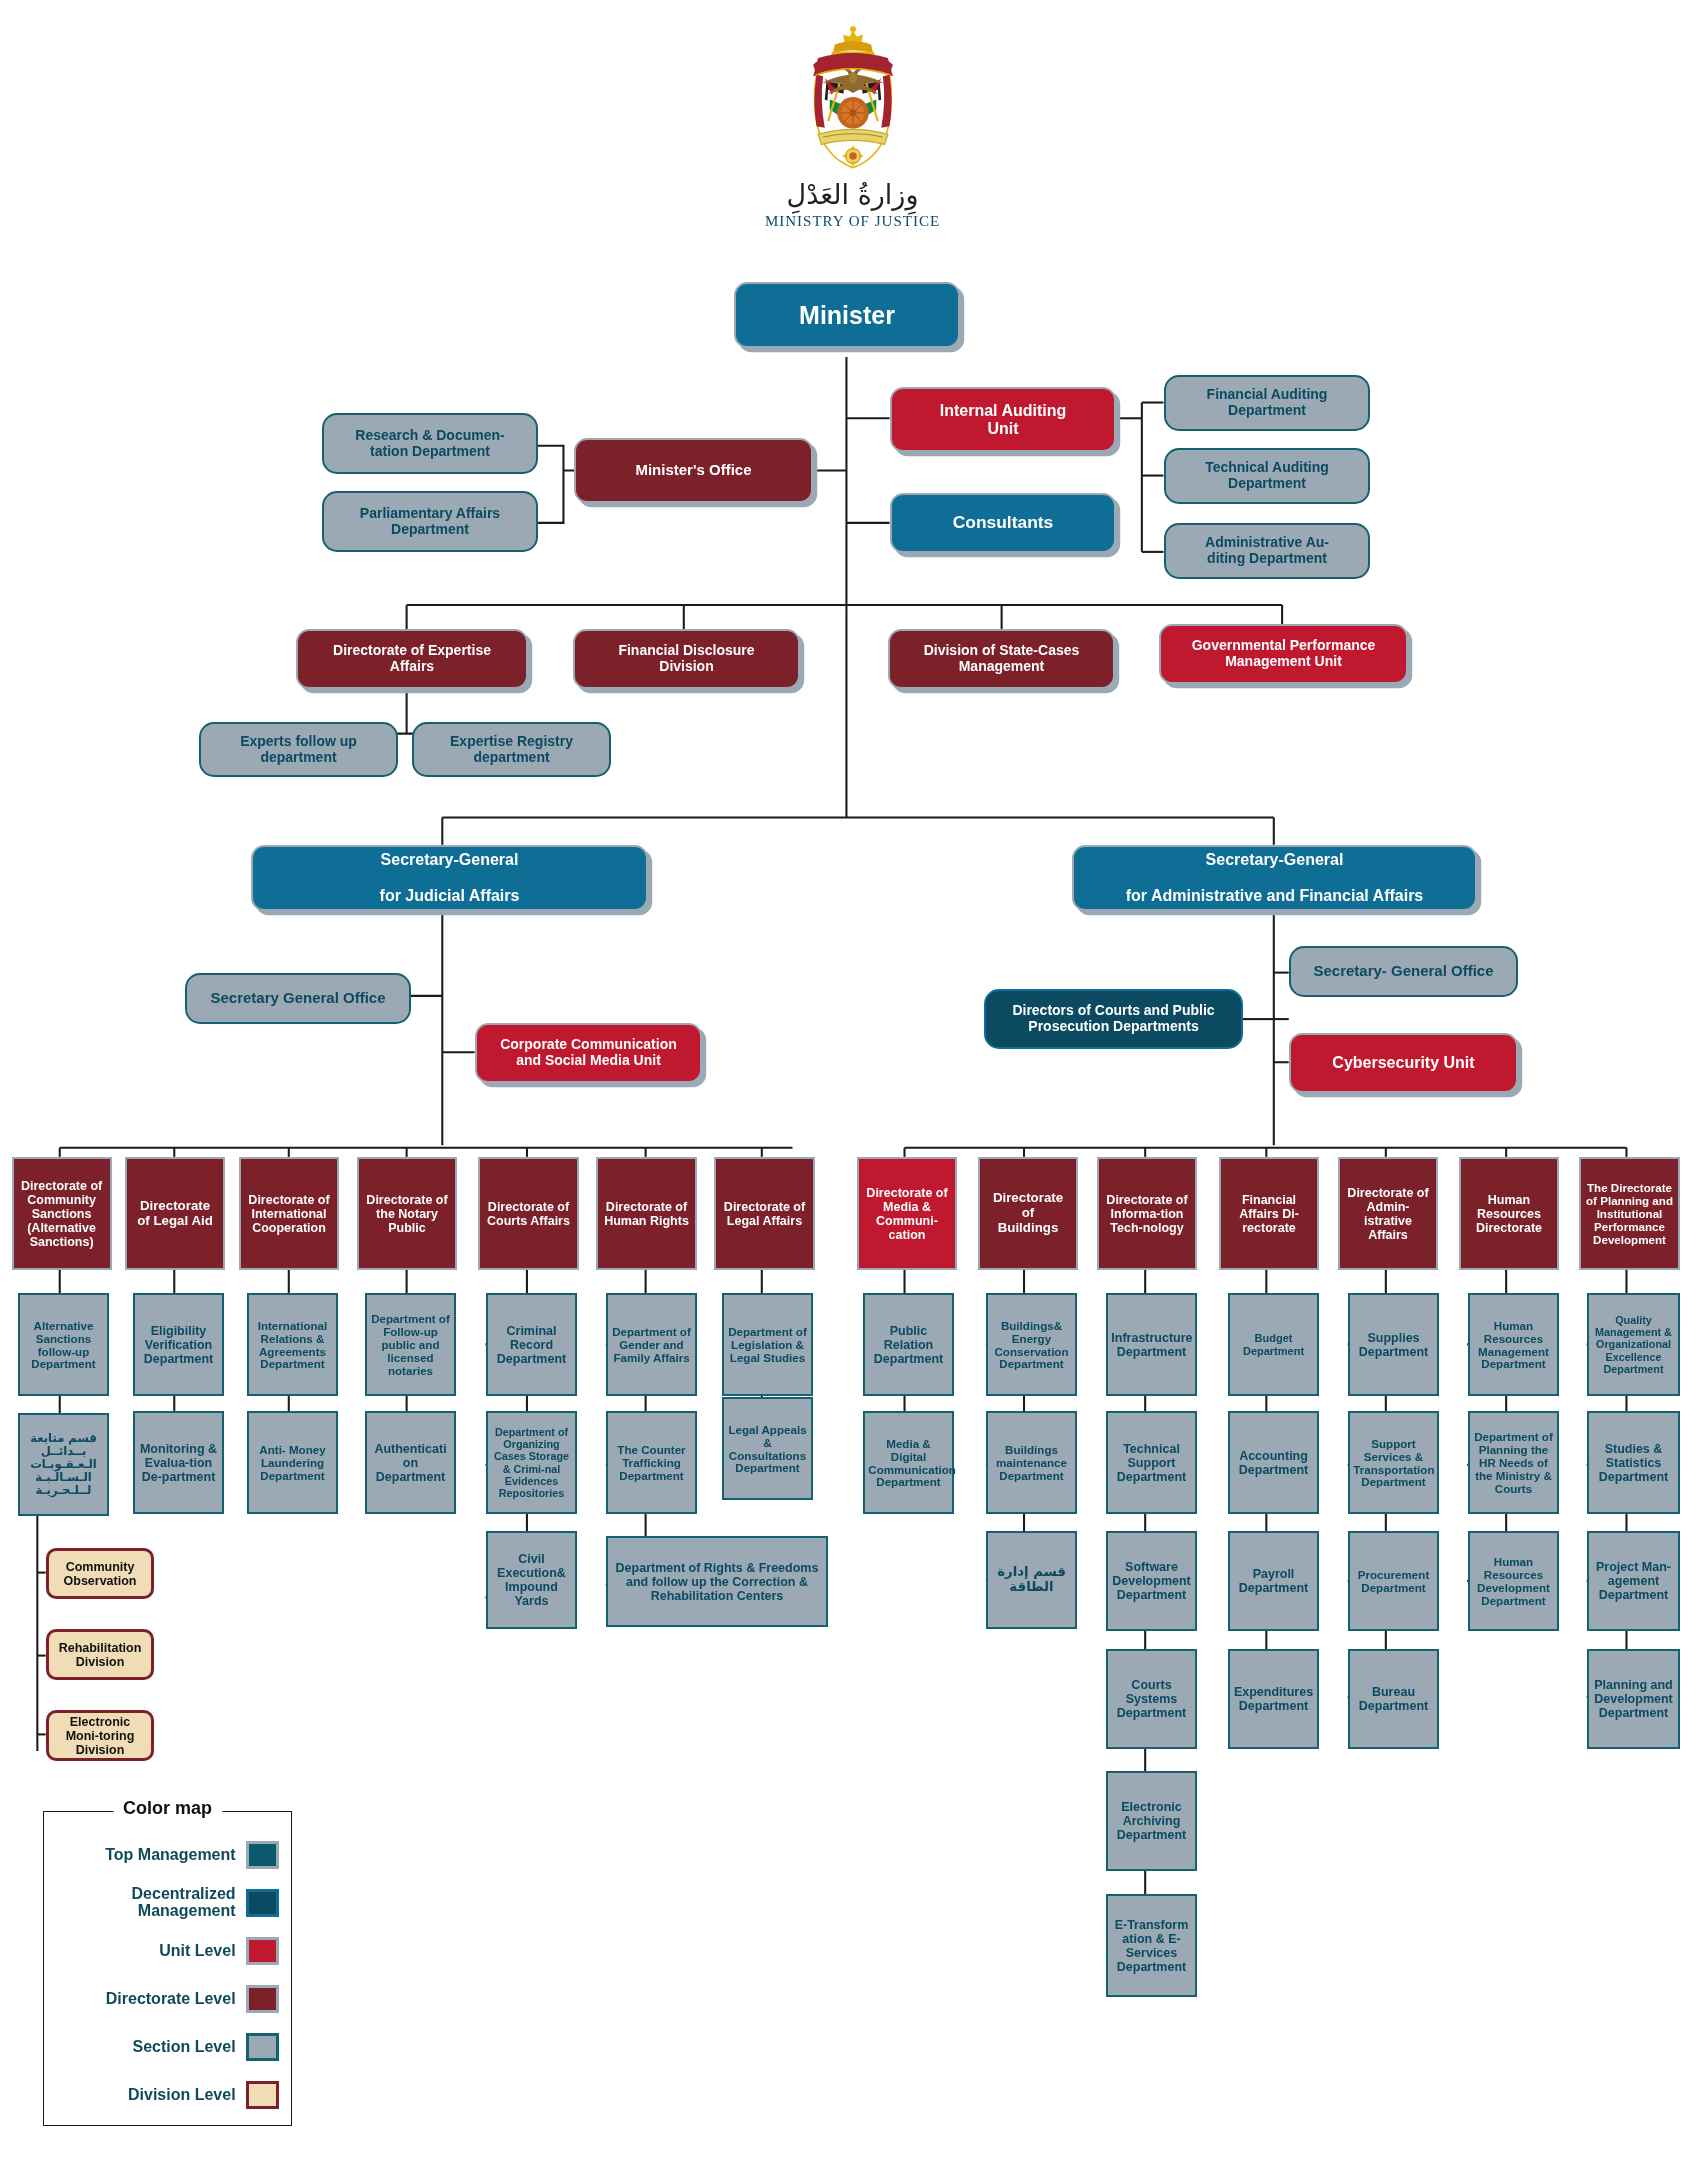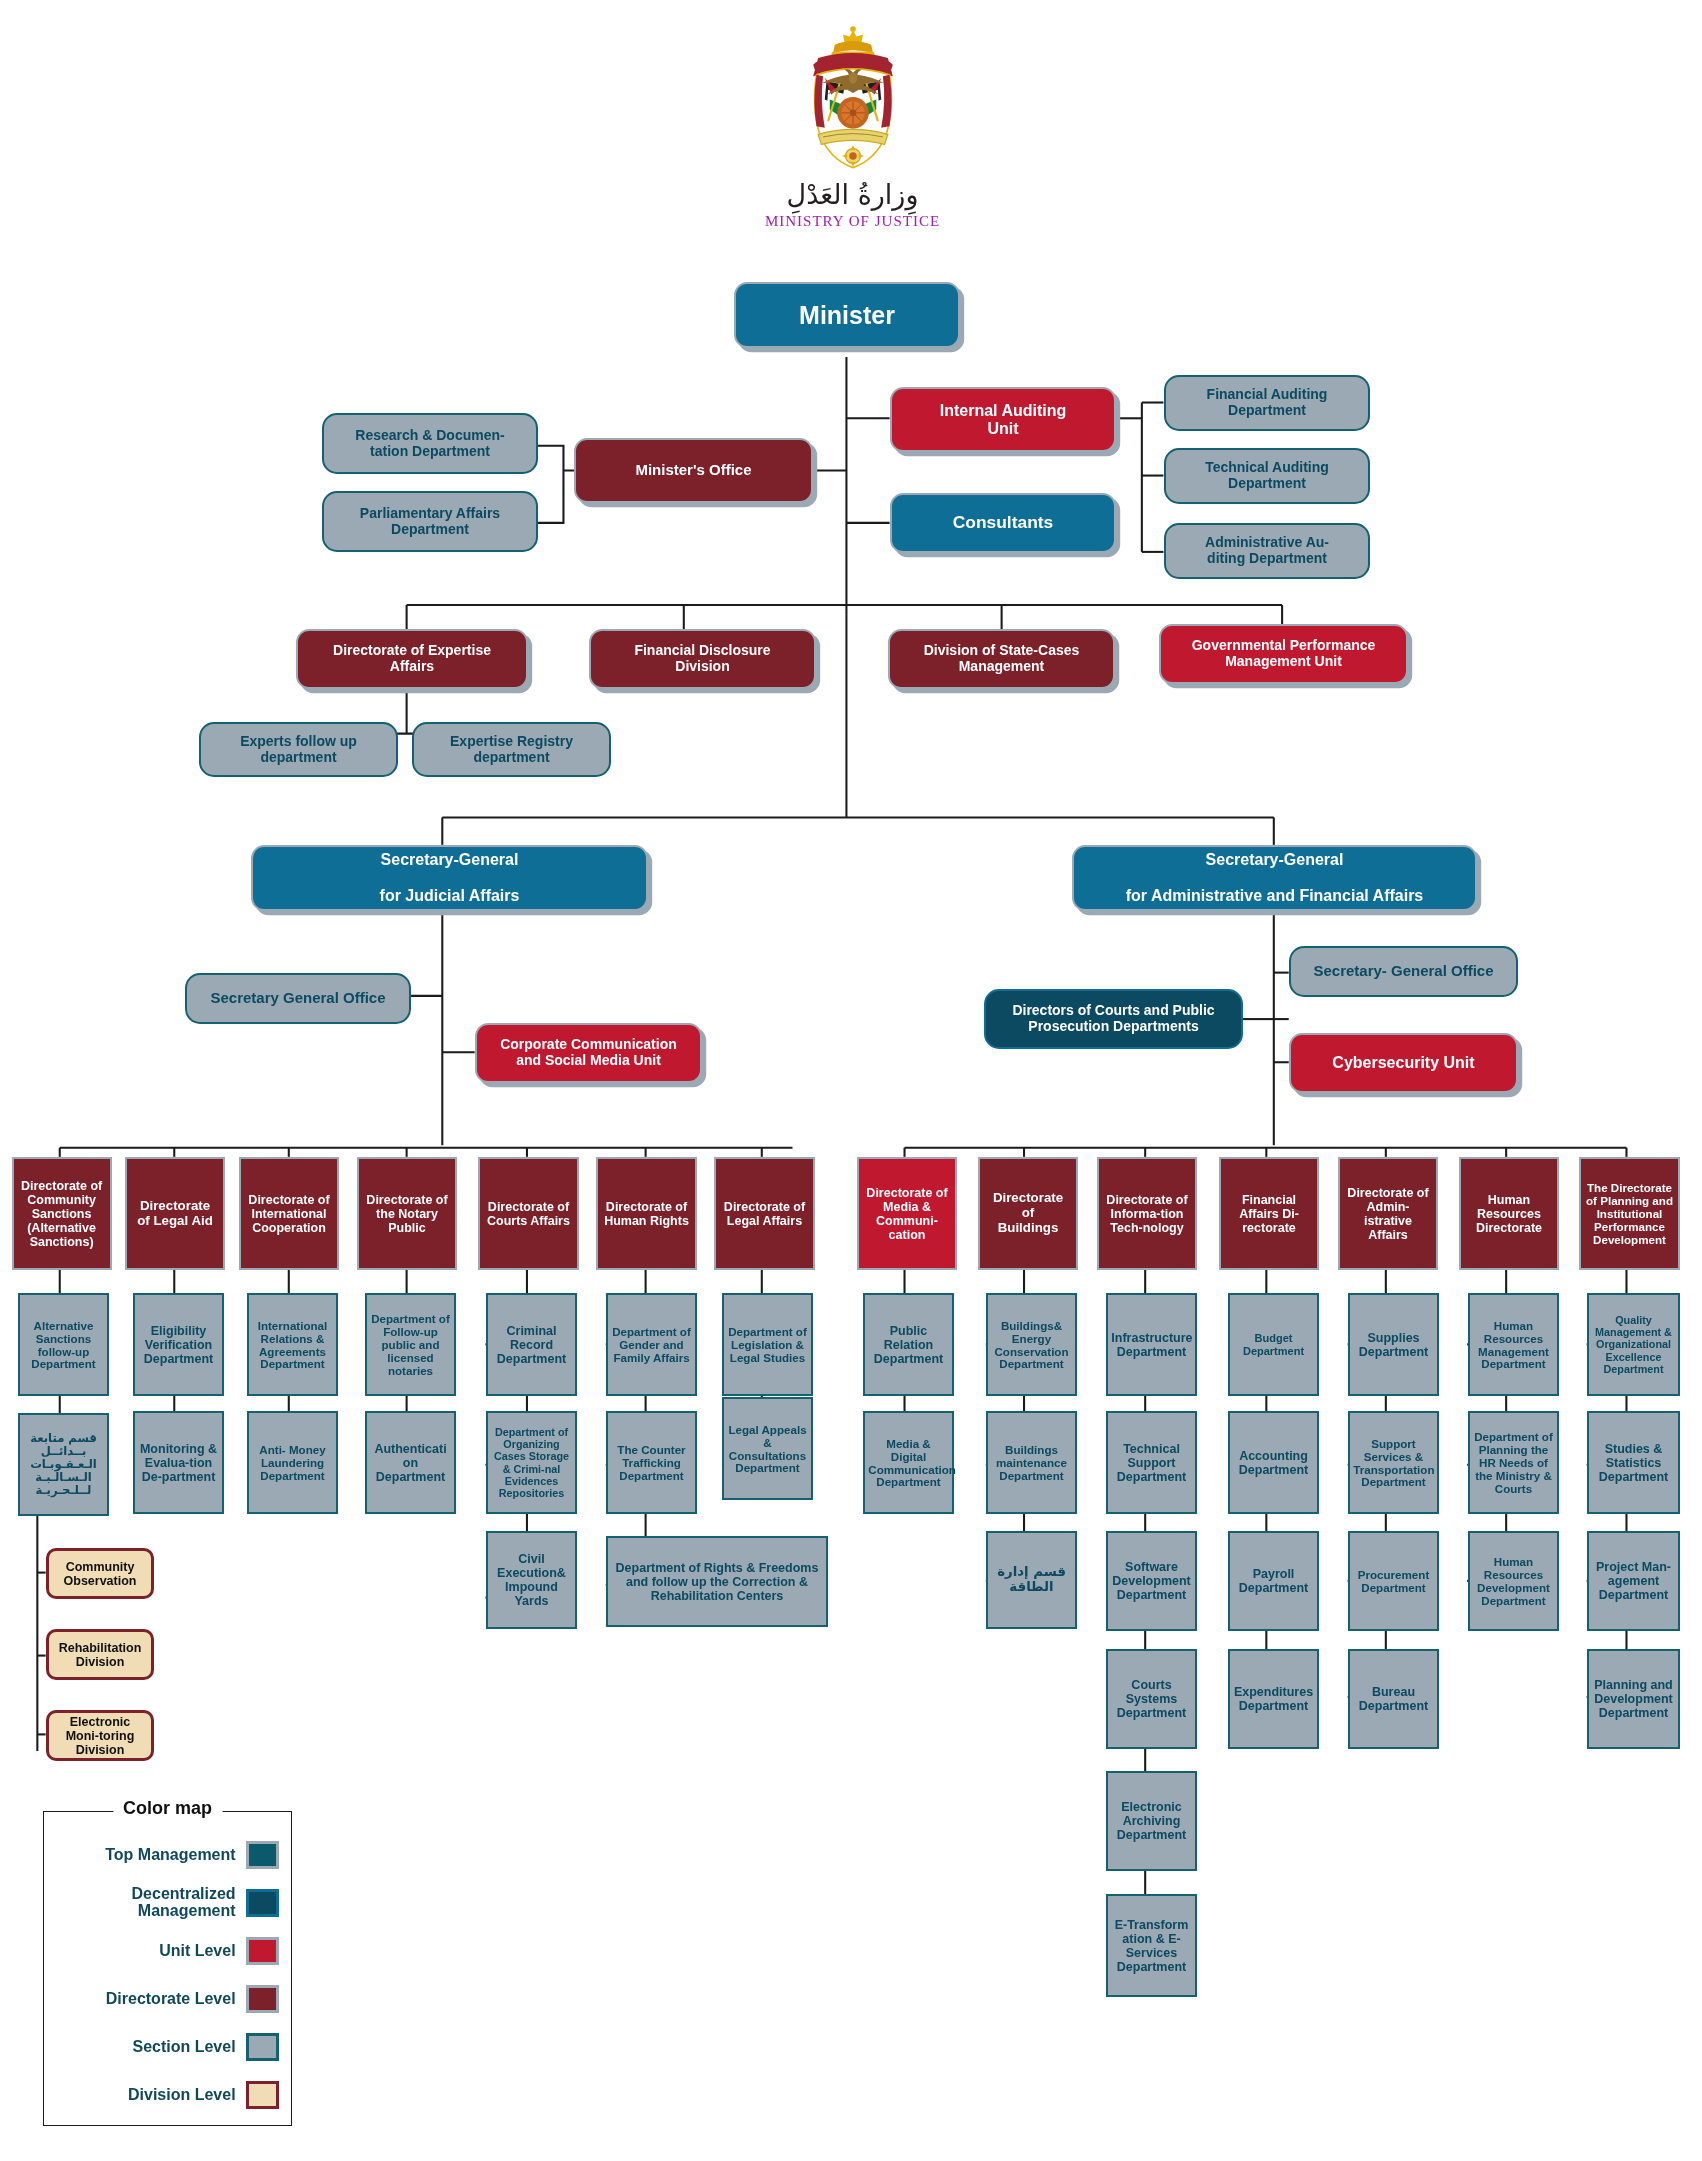--- a/index.html
+++ b/index.html
@@ -35,21 +35,21 @@
   .lv-sec{background:#9aa9b3;color:#0b4a61;border:2.5px solid #14616f;}
   
   .lv-div{background:#f0ddb6;color:#111111;border:3.3px solid #7c2029;border-radius:10px;}
 
   
   .logo-wrap{position:absolute;left:757px;top:23px;width:191px;height:224px;
     display:flex;flex-direction:column;align-items:center;}
   .crest{width:166px;height:154px;}
   .logo-ar{font-family:"DejaVu Sans", sans-serif;font-size:27px;color:#231f20;
     margin-top:1.7px;letter-spacing:0px;font-weight:normal;}
-  .logo-en{font-family:"Liberation Serif", serif;font-size:15px;color:#a21caf;
+  .logo-en{font-family:"Liberation Serif", serif;font-size:15px;color:#0c4a6e;
     letter-spacing:1px;margin-top:3.3px;}
 
   
   .legend{
     position:absolute;left:43px;top:1811px;width:249px;height:315px;
     border:1.7px solid #1b1b1b;background:#ffffff;box-sizing:border-box;
   }
   .legend-title{
     position:absolute;left:50%;transform:translateX(-50%);top:-14px;
     background:#ffffff;padding:0 10px;font-size:18px;font-weight:bold;color:#111;
@@ -302,21 +302,21 @@
   </div>
   <div class="node pill lv-sec" style="left:1164px;top:523px;width:206px;height:56px;font-size:14px;white-space:pre-line;border-radius:15px;">
     <span>Administrative Au-
 diting Department</span>
   </div>
 
   <div class="node pill shadow lv-dir" style="left:296px;top:629px;width:232px;height:60px;font-size:14px;white-space:pre-line;">
     <span>Directorate of Expertise
 Affairs</span>
   </div>
-  <div class="node pill shadow lv-dir" style="left:589px;top:629px;width:227px;height:60px;font-size:14px;white-space:pre-line;">
+  <div class="node pill shadow lv-dir" style="left:573px;top:629px;width:227px;height:60px;font-size:14px;white-space:pre-line;">
     <span>Financial Disclosure
 Division</span>
   </div>
   <div class="node pill shadow lv-dir" style="left:888px;top:629px;width:227px;height:60px;font-size:14px;white-space:pre-line;">
     <span>Division of State-Cases
 Management</span>
   </div>
   <div class="node pill shadow lv-unit" style="left:1159px;top:624px;width:249px;height:60px;font-size:14px;white-space:pre-line;">
     <span>Governmental Performance
 Management Unit</span>

